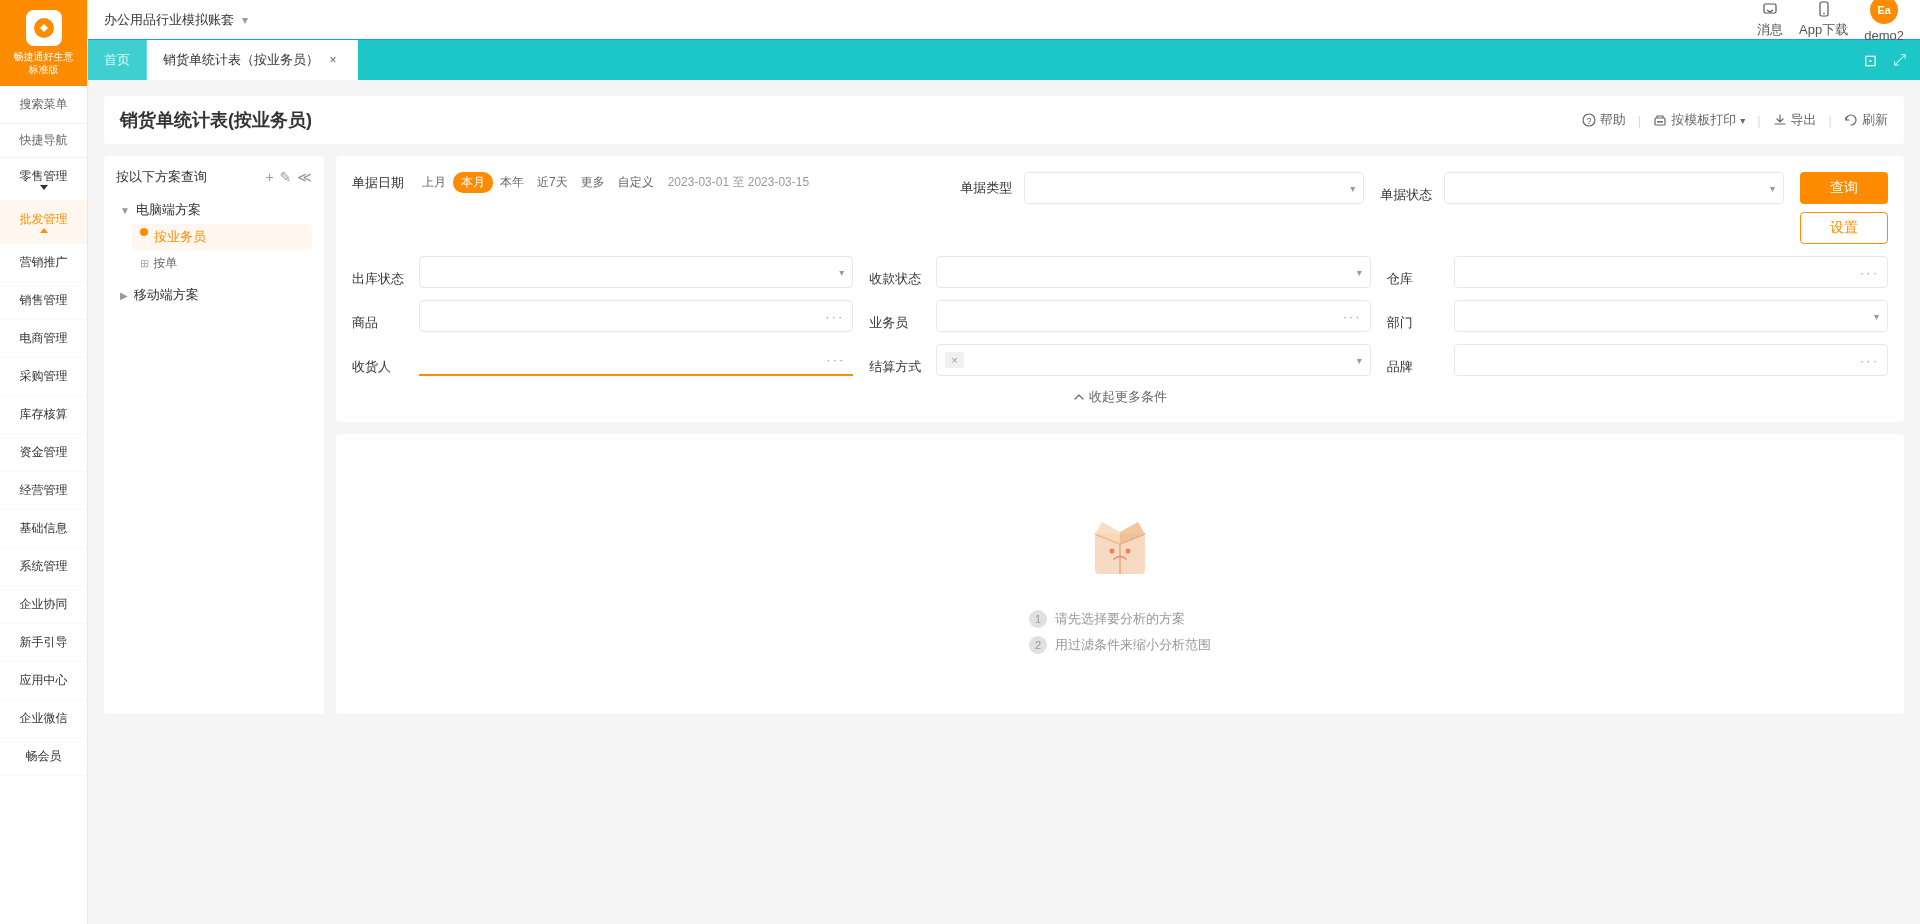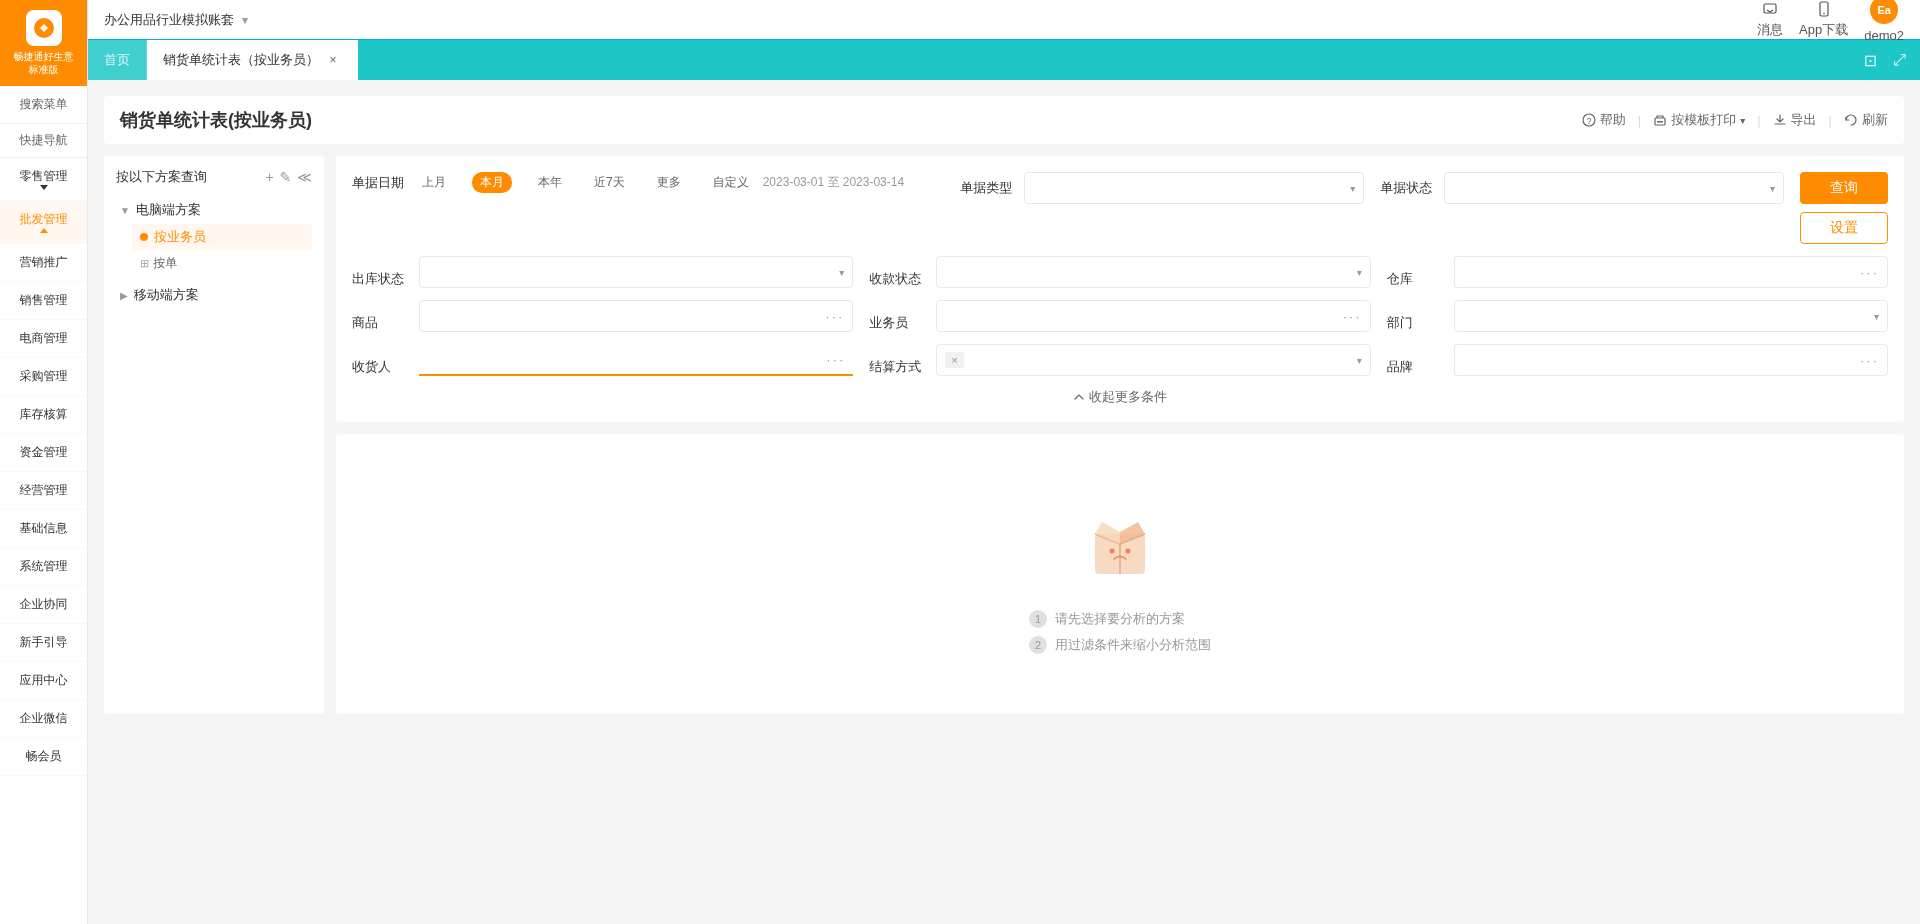--- a/index.html
+++ b/index.html
@@ -56,21 +56,21 @@
     .filter-panel { background: white; padding: 16px; border-radius: 4px; margin-bottom: 12px; }
     .filter-row { display: flex; align-items: center; gap: 16px; margin-bottom: 12px; }
     .filter-row:last-child { margin-bottom: 0; }
     .filter-item { display: flex; align-items: flex-end; gap: 11px; flex: 1; }
     .filter-label { font-size: 13px; color: #333; white-space: nowrap; min-width: 56px; }
     .filter-input { flex: 1; height: 32px; border: 1px solid #e8e8e8; border-radius: 4px; padding: 0 8px; font-size: 13px; color: #333; display: flex; align-items: center; justify-content: space-between; cursor: pointer; background: white; }
     .filter-input.active-border { border-bottom: 2px solid #ff8c00; border-top: none; border-left: none; border-right: none; border-radius: 0; }
     .filter-input-placeholder { color: #bbb; font-size: 13px; }
     .dropdown-arrow { color: #999; font-size: 10px; }
     .more-dots { color: #999; letter-spacing: 2px; }
-    .date-tabs { display: flex; align-items: center; gap: 20px; }
+    .date-tabs { display: flex; align-items: center; gap: 1px; }
     .date-tab { font-size: 12px; color: #666; cursor: pointer; padding: 2px 6px; border-radius: 3px; }
     .date-tab.active { background: #ff8c00; color: white; border-radius: 10px; padding: 2px 8px; }
     .date-range { font-size: 12px; color: #999; }
     .tag-x { display: inline-flex; align-items: center; gap: 4px; background: #f0f0f0; border-radius: 3px; padding: 2px 6px; font-size: 12px; color: #333; }
     .tag-x-close { cursor: pointer; color: #999; font-size: 11px; }
     .collapse-btn { display: flex; align-items: center; gap: 4px; color: #666; font-size: 13px; cursor: pointer; justify-content: center; margin-top: 8px; }
 
     
     .query-btn { background: #ff8c00; color: white; border: none; padding: 6px 20px; border-radius: 4px; font-size: 14px; cursor: pointer; height: 32px; }
     .settings-btn { background: white; color: #ff8c00; border: 1px solid #ff8c00; padding: 6px 29px; border-radius: 4px; font-size: 14px; cursor: pointer; height: 32px; }
@@ -80,21 +80,21 @@
     .content-area { display: flex; gap: 12px; }
     .left-panel { width: 220px; flex-shrink: 0; background: white; border-radius: 4px; padding: 12px; }
     .left-panel-header { display: flex; align-items: center; justify-content: space-between; margin-bottom: 8px; font-size: 13px; color: #333; }
     .left-panel-title { font-weight: 500; }
     .left-panel-icons { display: flex; gap: 6px; }
     .panel-icon { color: #999; cursor: pointer; font-size: 14px; }
     .tree-item { padding: 4px 0; }
     .tree-parent { display: flex; align-items: center; gap: 6px; font-size: 13px; color: #333; cursor: pointer; padding: 3px 4px; border-radius: 3px; }
     .tree-arrow { color: #999; font-size: 10px; }
     .tree-children { padding-left: 16px; }
-    .tree-child { display: flex; align-items: center; gap: 6px; font-size: 13px; color: #333; cursor: pointer; padding: 4px 8px; border-radius: 3px; margin: 2px 0; }
+    .tree-child { display: flex; align-items: flex-start; gap: 6px; font-size: 13px; color: #333; cursor: pointer; padding: 4px 8px; border-radius: 3px; margin: 2px 0; }
     .tree-child.active { color: #ff8c00; background: #fff7f0; }
     .tree-dot { width: 8px; height: 8px; border-radius: 50%; background: #ff8c00; display: inline-flex; align-items: center; justify-content: center; }
     .sub-child { display: flex; align-items: center; gap: 4px; font-size: 12px; color: #666; cursor: pointer; padding: 3px 8px; border-radius: 3px; }
 
     
     .right-content { flex: 1; min-width: 0; }
 
     
     .empty-state { display: flex; flex-direction: column; align-items: center; justify-content: center; padding: 60px 0; background: white; border-radius: 4px; }
     .empty-icon { width: 100px; height: 100px; margin-bottom: 16px; }
@@ -313,30 +313,30 @@
             <div style="display:flex; align-items:center; gap:8px; flex:2.2;">
               <span class="filter-label">单据日期</span>
               <div class="date-tabs">
                 <span class="date-tab">上月</span>
                 <span class="date-tab active">本月</span>
                 <span class="date-tab">本年</span>
                 <span class="date-tab">近7天</span>
                 <span class="date-tab">更多</span>
                 <span class="date-tab">自定义</span>
               </div>
-              <span class="date-range">2023-03-01 至 2023-03-14</span>
+              <span class="date-range">2023-03-01 至 2023-03-15</span>
             </div>
             <div style="display:flex; align-items:center; gap:8px; flex:1.5;">
               <span class="filter-label">单据类型</span>
               <div class="filter-input" style="flex:1;">
                 <span class="filter-input-placeholder"></span>
                 <span class="dropdown-arrow">▾</span>
               </div>
             </div>
-            <div style="display:flex; align-items:center; gap:8px; flex:1.5;">
+            <div style="display:flex; align-items:flex-end; gap:8px; flex:1.5;">
               <span class="filter-label">单据状态</span>
               <div class="filter-input" style="flex:1;">
                 <span class="filter-input-placeholder"></span>
                 <span class="dropdown-arrow">▾</span>
               </div>
             </div>
             <div class="action-col">
               <button class="query-btn">查询</button>
               <button class="settings-btn">设置</button>
             </div>

